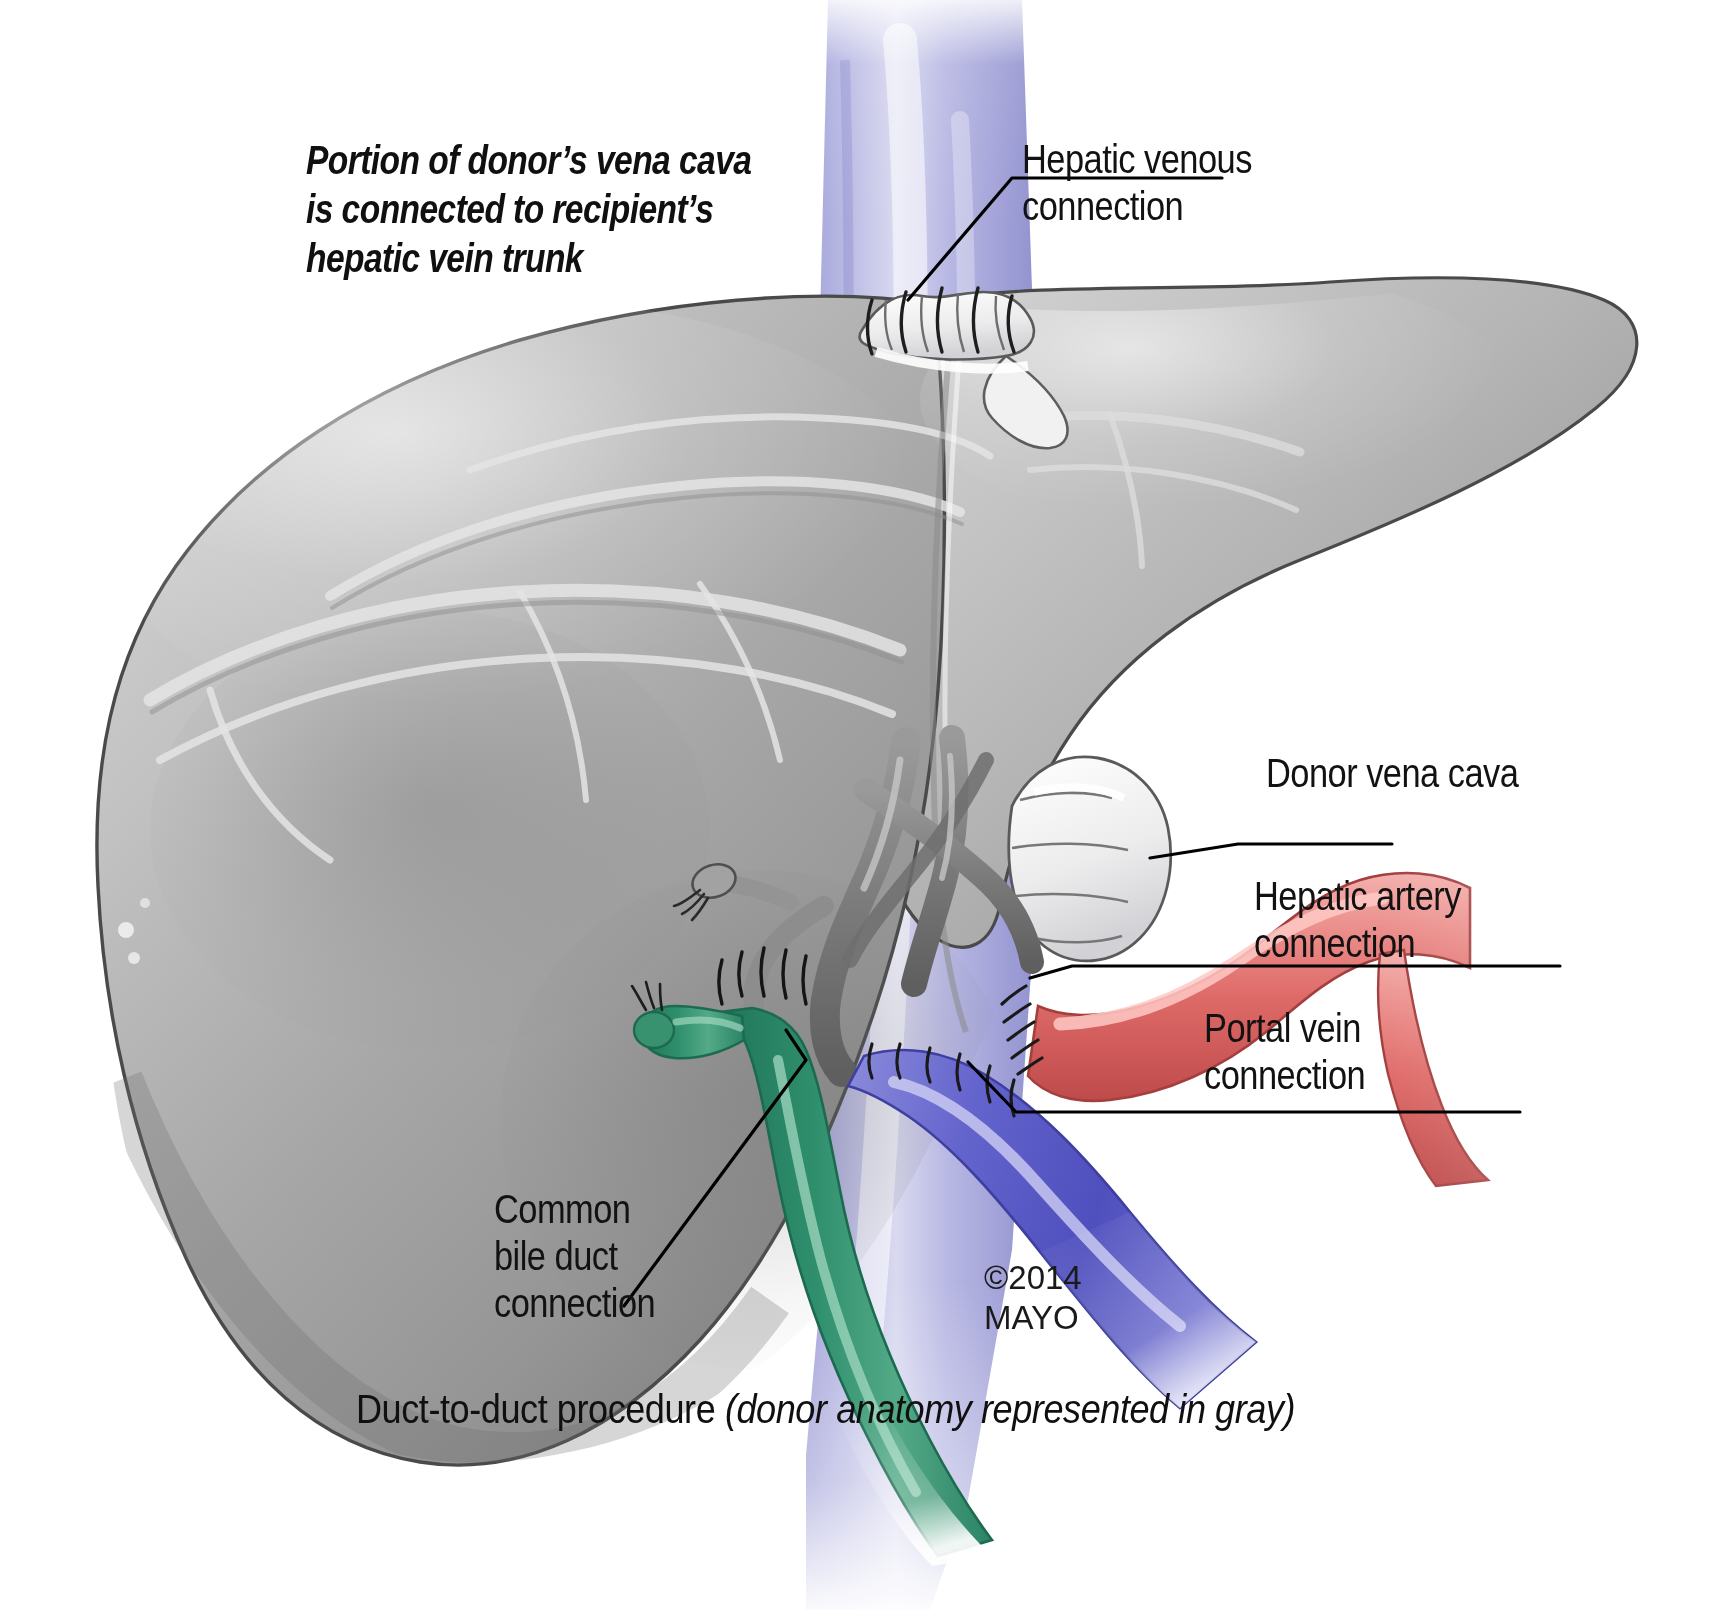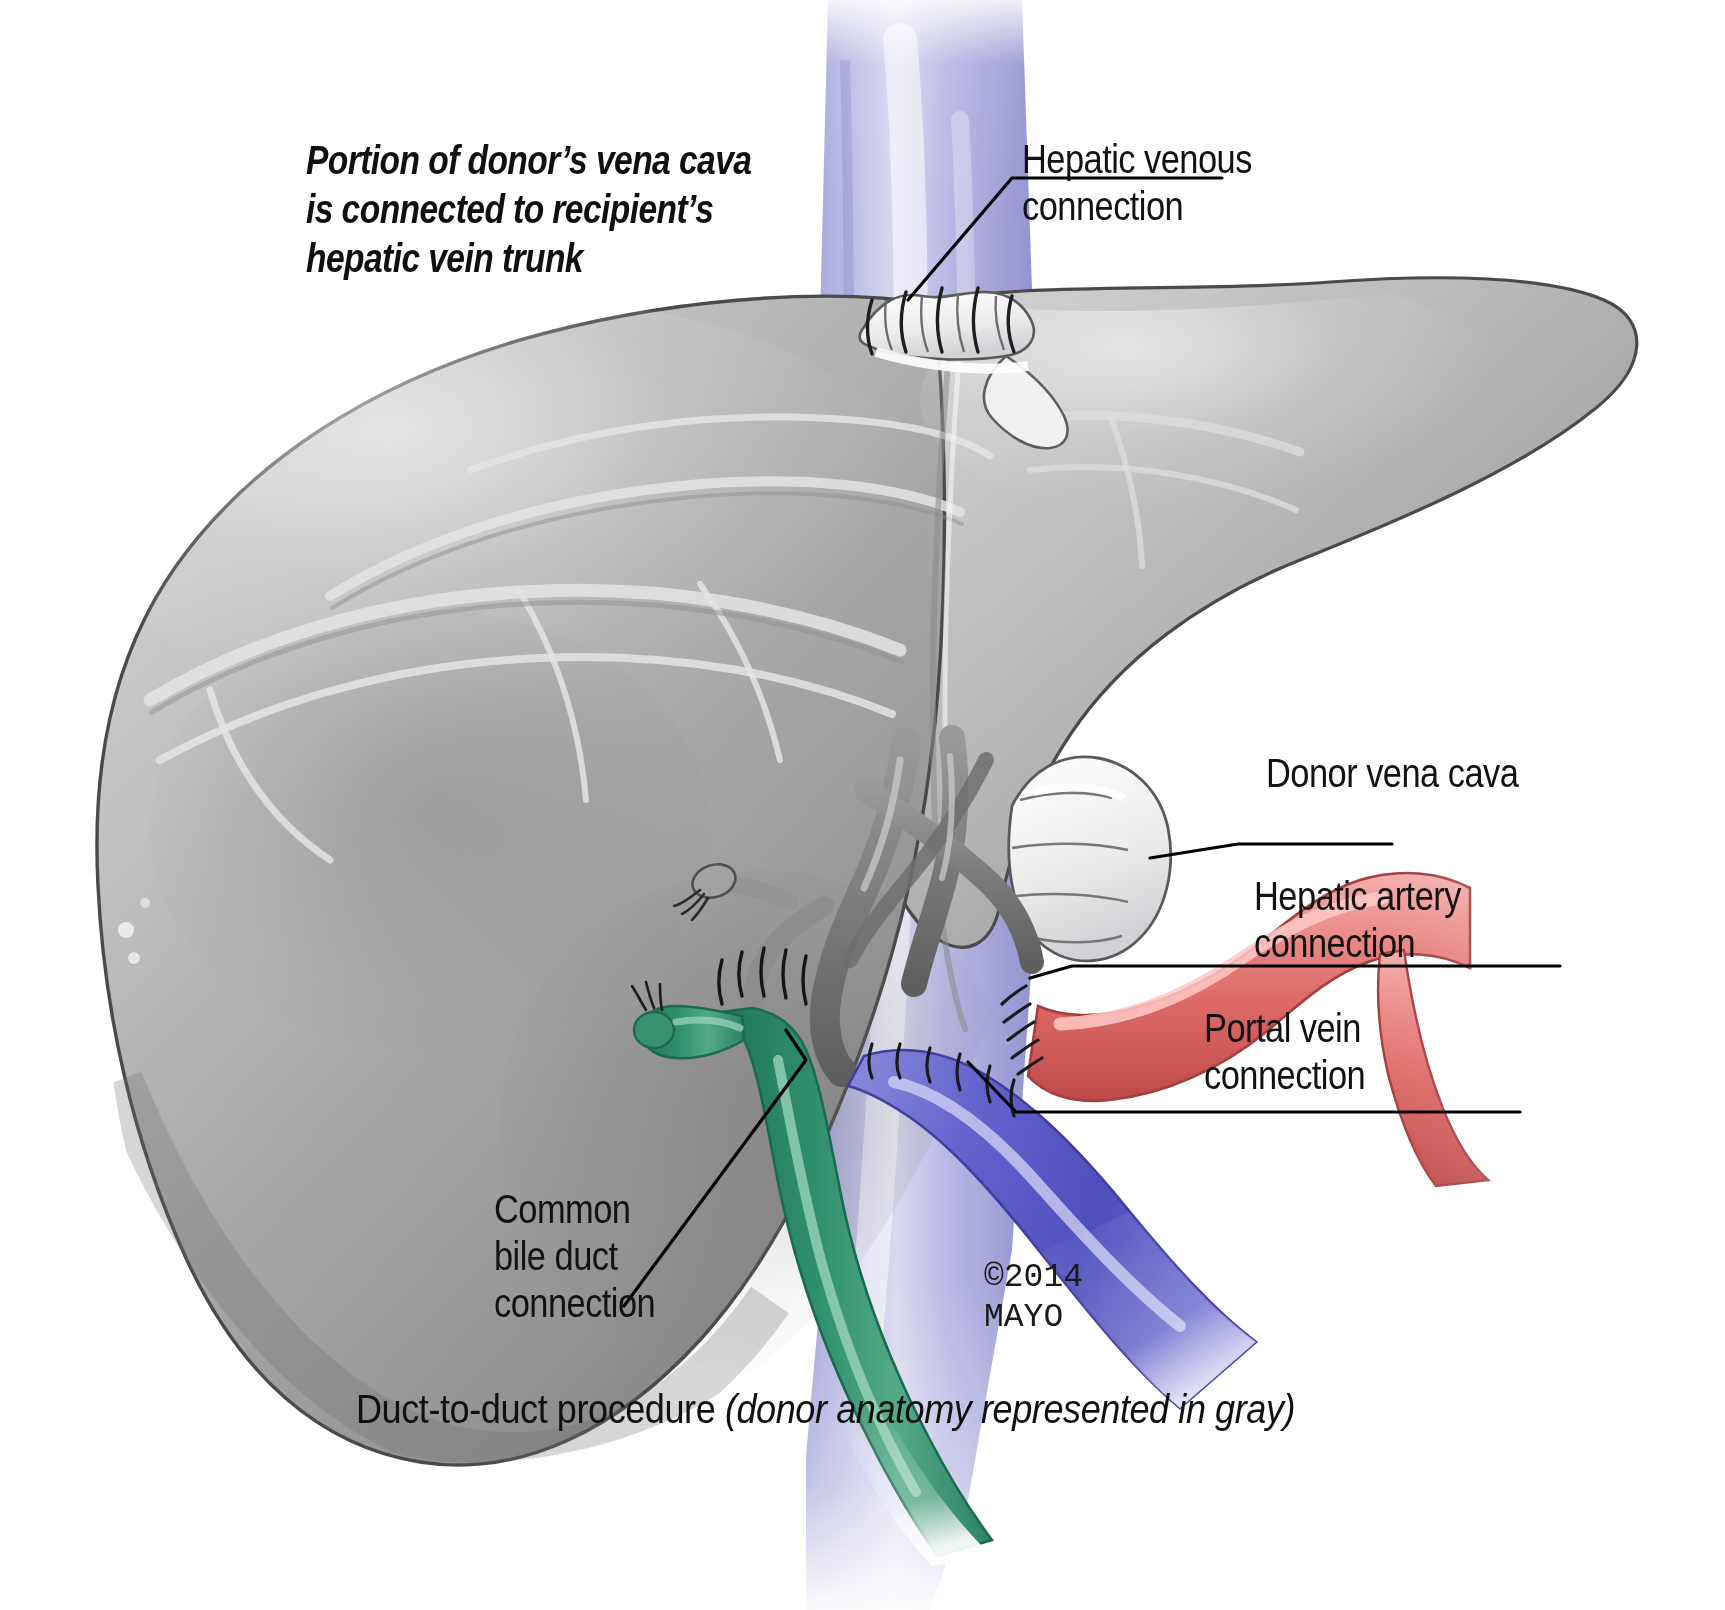--- a/index.html
+++ b/index.html
@@ -45,21 +45,21 @@
     font-weight:400;
     color:#101010;
     letter-spacing:-0.5px;
     white-space:nowrap;
     transform:scaleX(0.88);
     transform-origin:left top;
   }
   .caption .em{font-style:italic;}
   .credit{
     position:absolute;
-    font-family:Liberation Mono, monospace;
+    font-family:Liberation Sans, sans-serif;
     font-size:33px;
     line-height:1.22;
     color:#1a1a1a;
     white-space:pre-line;
     letter-spacing:0px;
   }
 </style>
 </head>
 <body>
 

